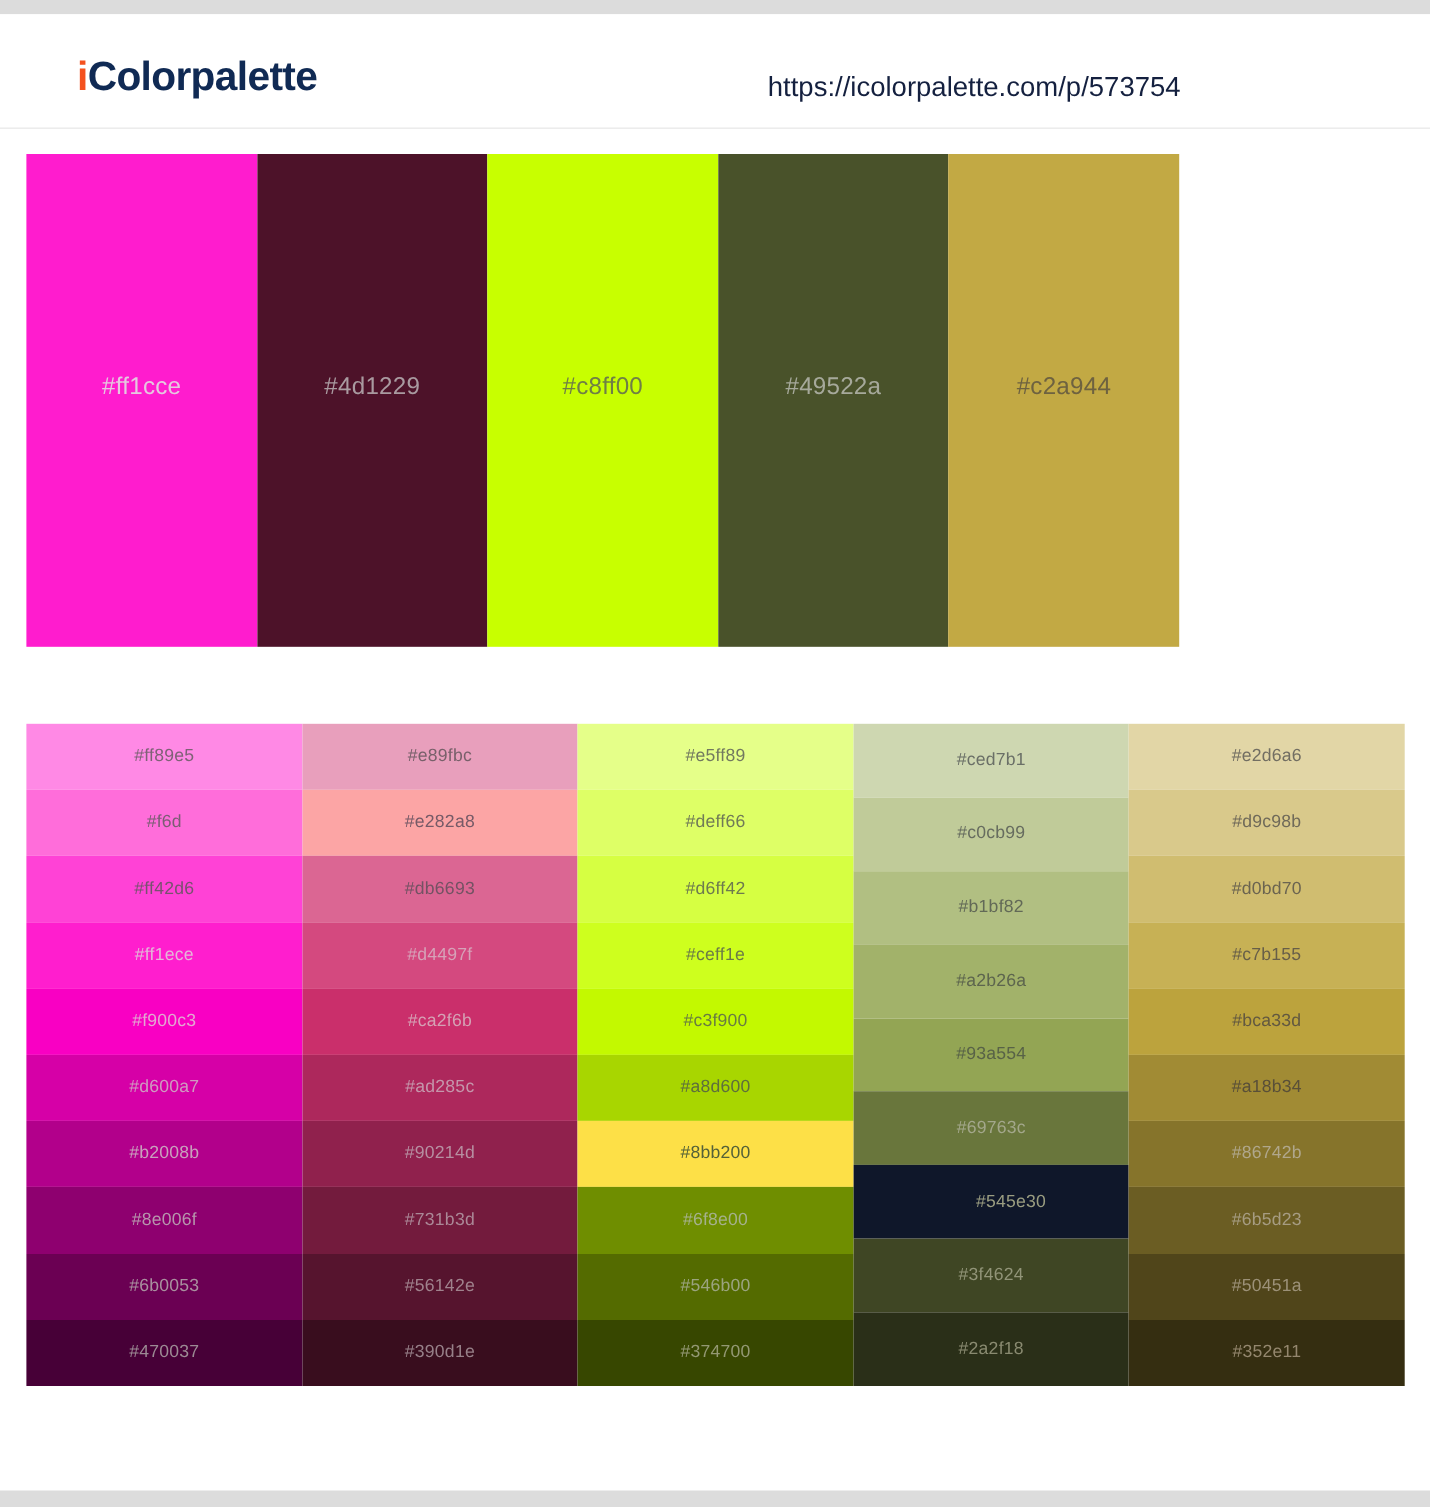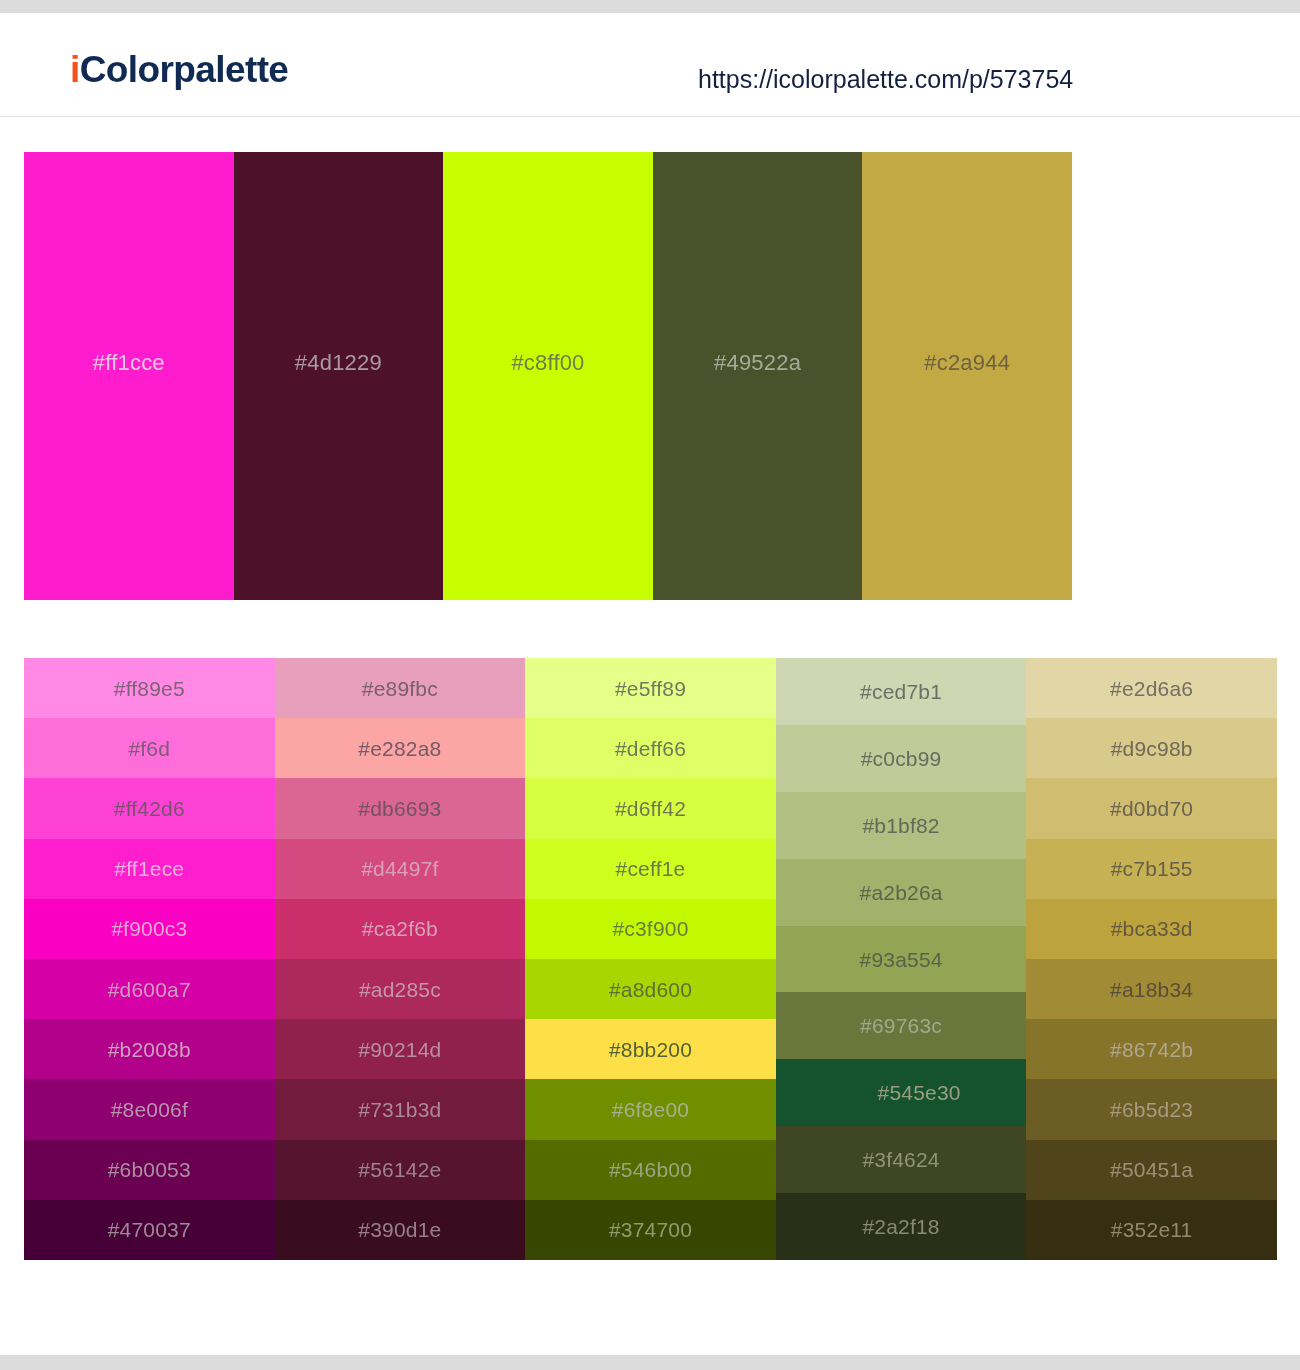--- a/index.html
+++ b/index.html
@@ -68,21 +68,21 @@
     font-size: 25px;
     color: #14203f;
     line-height: 1;
     white-space: nowrap;
   }
 
   
   .main-strip {
     position: absolute;
     left: 24px;
-    top: 152px;
+    top: 140px;
     width: 1048px;
     height: 448px;
     display: flex;
   }
   .main-swatch {
     flex: 1 1 0;
     position: relative;
     display: flex;
     align-items: center;
     justify-content: center;
@@ -110,21 +110,21 @@
     display: flex;
     flex-direction: column;
   }
   .grid-cell {
     flex: 1 1 0;
     display: flex;
     align-items: center;
     justify-content: center;
   }
   .grid-cell .hexlabel {
-    font-size: 21px;
+    font-size: 16px;
     line-height: 1;
     letter-spacing: 0.2px;
     white-space: nowrap;
   }
 </style>
 </head>
 <body>
 
 <div class="page">
 
@@ -264,21 +264,21 @@
         </div>
         <div class="grid-cell" style="background: rgb(162, 178, 106);">
           <span class="hexlabel" style="color: rgb(93, 101, 78);">#a2b26a</span>
         </div>
         <div class="grid-cell" style="background: rgb(147, 165, 84);">
           <span class="hexlabel" style="color: rgb(88, 98, 71);">#93a554</span>
         </div>
         <div class="grid-cell" style="background: rgb(105, 118, 60);">
           <span class="hexlabel" style="color: rgb(163, 167, 139);">#69763c</span>
         </div>
-        <div class="grid-cell" style="background: #14532d; padding-left: 36px;">
+        <div class="grid-cell" style="background: #0f172a; padding-left: 36px;">
           <span class="hexlabel" style="color: rgb(154, 157, 129);">#545e30</span>
         </div>
         <div class="grid-cell" style="background: rgb(63, 70, 36);">
           <span class="hexlabel" style="color: rgb(145, 148, 120);">#3f4624</span>
         </div>
         <div class="grid-cell" style="background: rgb(42, 47, 24);">
           <span class="hexlabel" style="color: rgb(137, 138, 112);">#2a2f18</span>
         </div>
       </div>
       <div class="grid-col">

